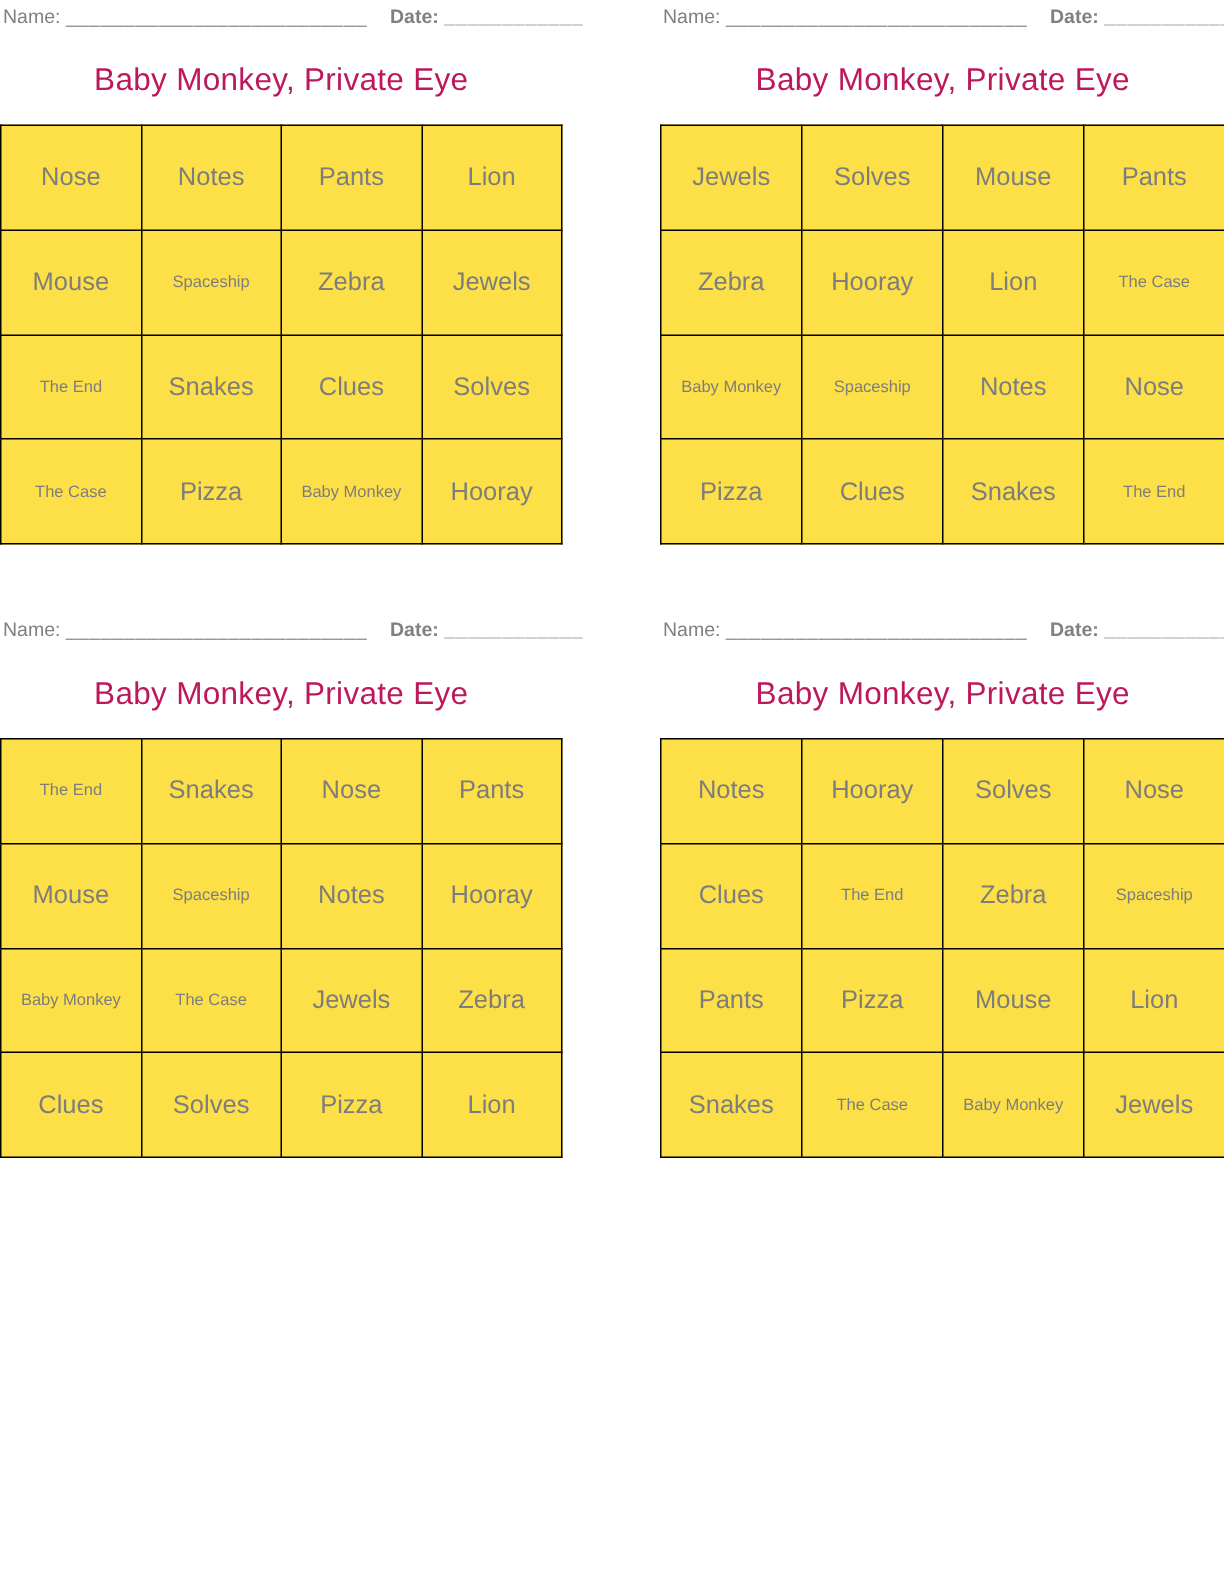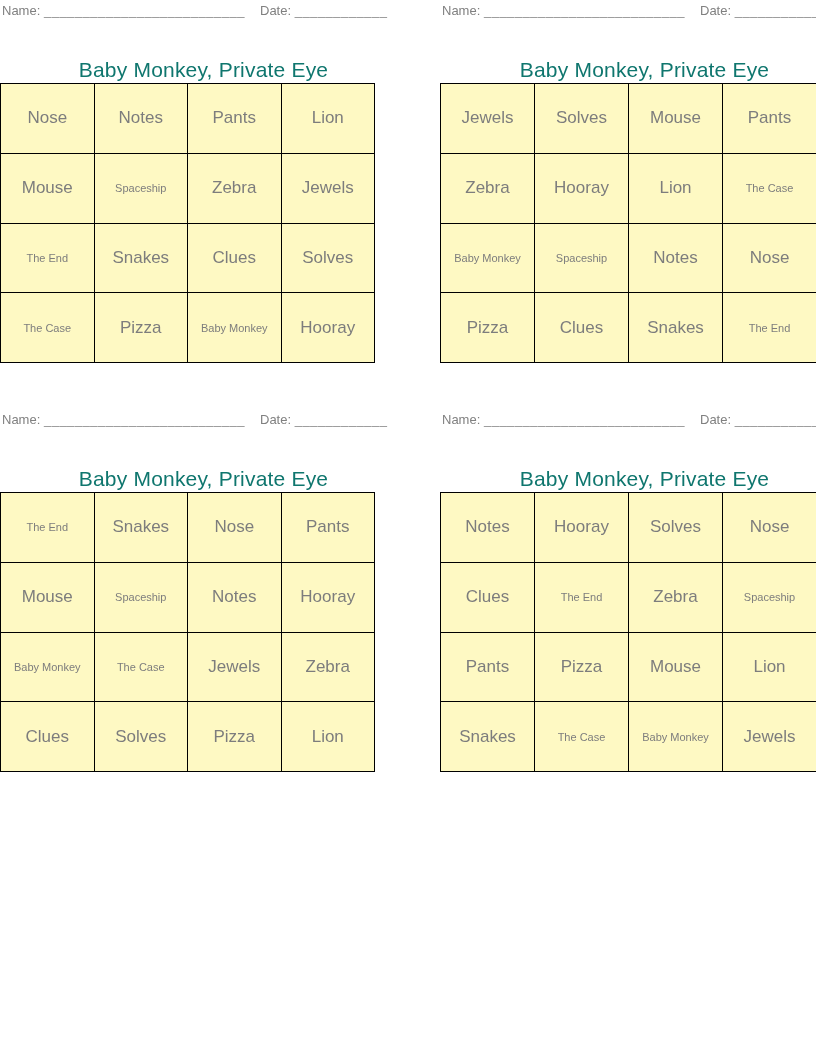--- a/index.html
+++ b/index.html
@@ -17,35 +17,35 @@
   }
   .card { position: absolute; }
   .card.tl { left: 0;   top: 0;   width: 375px; }
   .card.tr { left: 440px; top: 0;   width: 377px; }
   .card.bl { left: 0;   top: 409px; width: 375px; }
   .card.br { left: 440px; top: 409px; width: 377px; }
 
   .hdr { position: absolute; top: 3px; left: 0; right: 0; height: 18px;
          font-size: 13px; color: #808080; white-space: nowrap; padding-left: 24px; }
   .name-field { position: absolute; left: 2px; top: 0; }
-  .date-field { position: absolute; left: 260px; top: 0; }
+  .date-field { position: absolute; left: 260px; top: 0; font-weight: bold; }
   .blank-line { letter-spacing: 0.5px; color: #8a8a8a; }
 
   .card-title {
     position: absolute; top: 42px; left: 0; width: 100%;
-    margin: 16px; text-align: center;
-    font-size: 21px; font-weight: 400; color: #0f766e;
+    margin: 0; text-align: center;
+    font-size: 21px; font-weight: 400; color: #be185d;
     letter-spacing: 0.2px;
   }
 
   table.grid {
     position: absolute; top: 83px; left: 0;
     width: 100%; height: 280px;
     border-collapse: collapse; table-layout: fixed;
-    background: #fef9c3;
+    background: #fde047;
   }
   table.grid td {
     border: 1px solid #000000;
     text-align: center; vertical-align: middle;
     font-size: 17px; color: #7d7d7d;
     padding: 0; overflow: hidden;
   }
   table.grid td.small { font-size: 11px; margin-top: 24px; }
 </style>
 </head>

